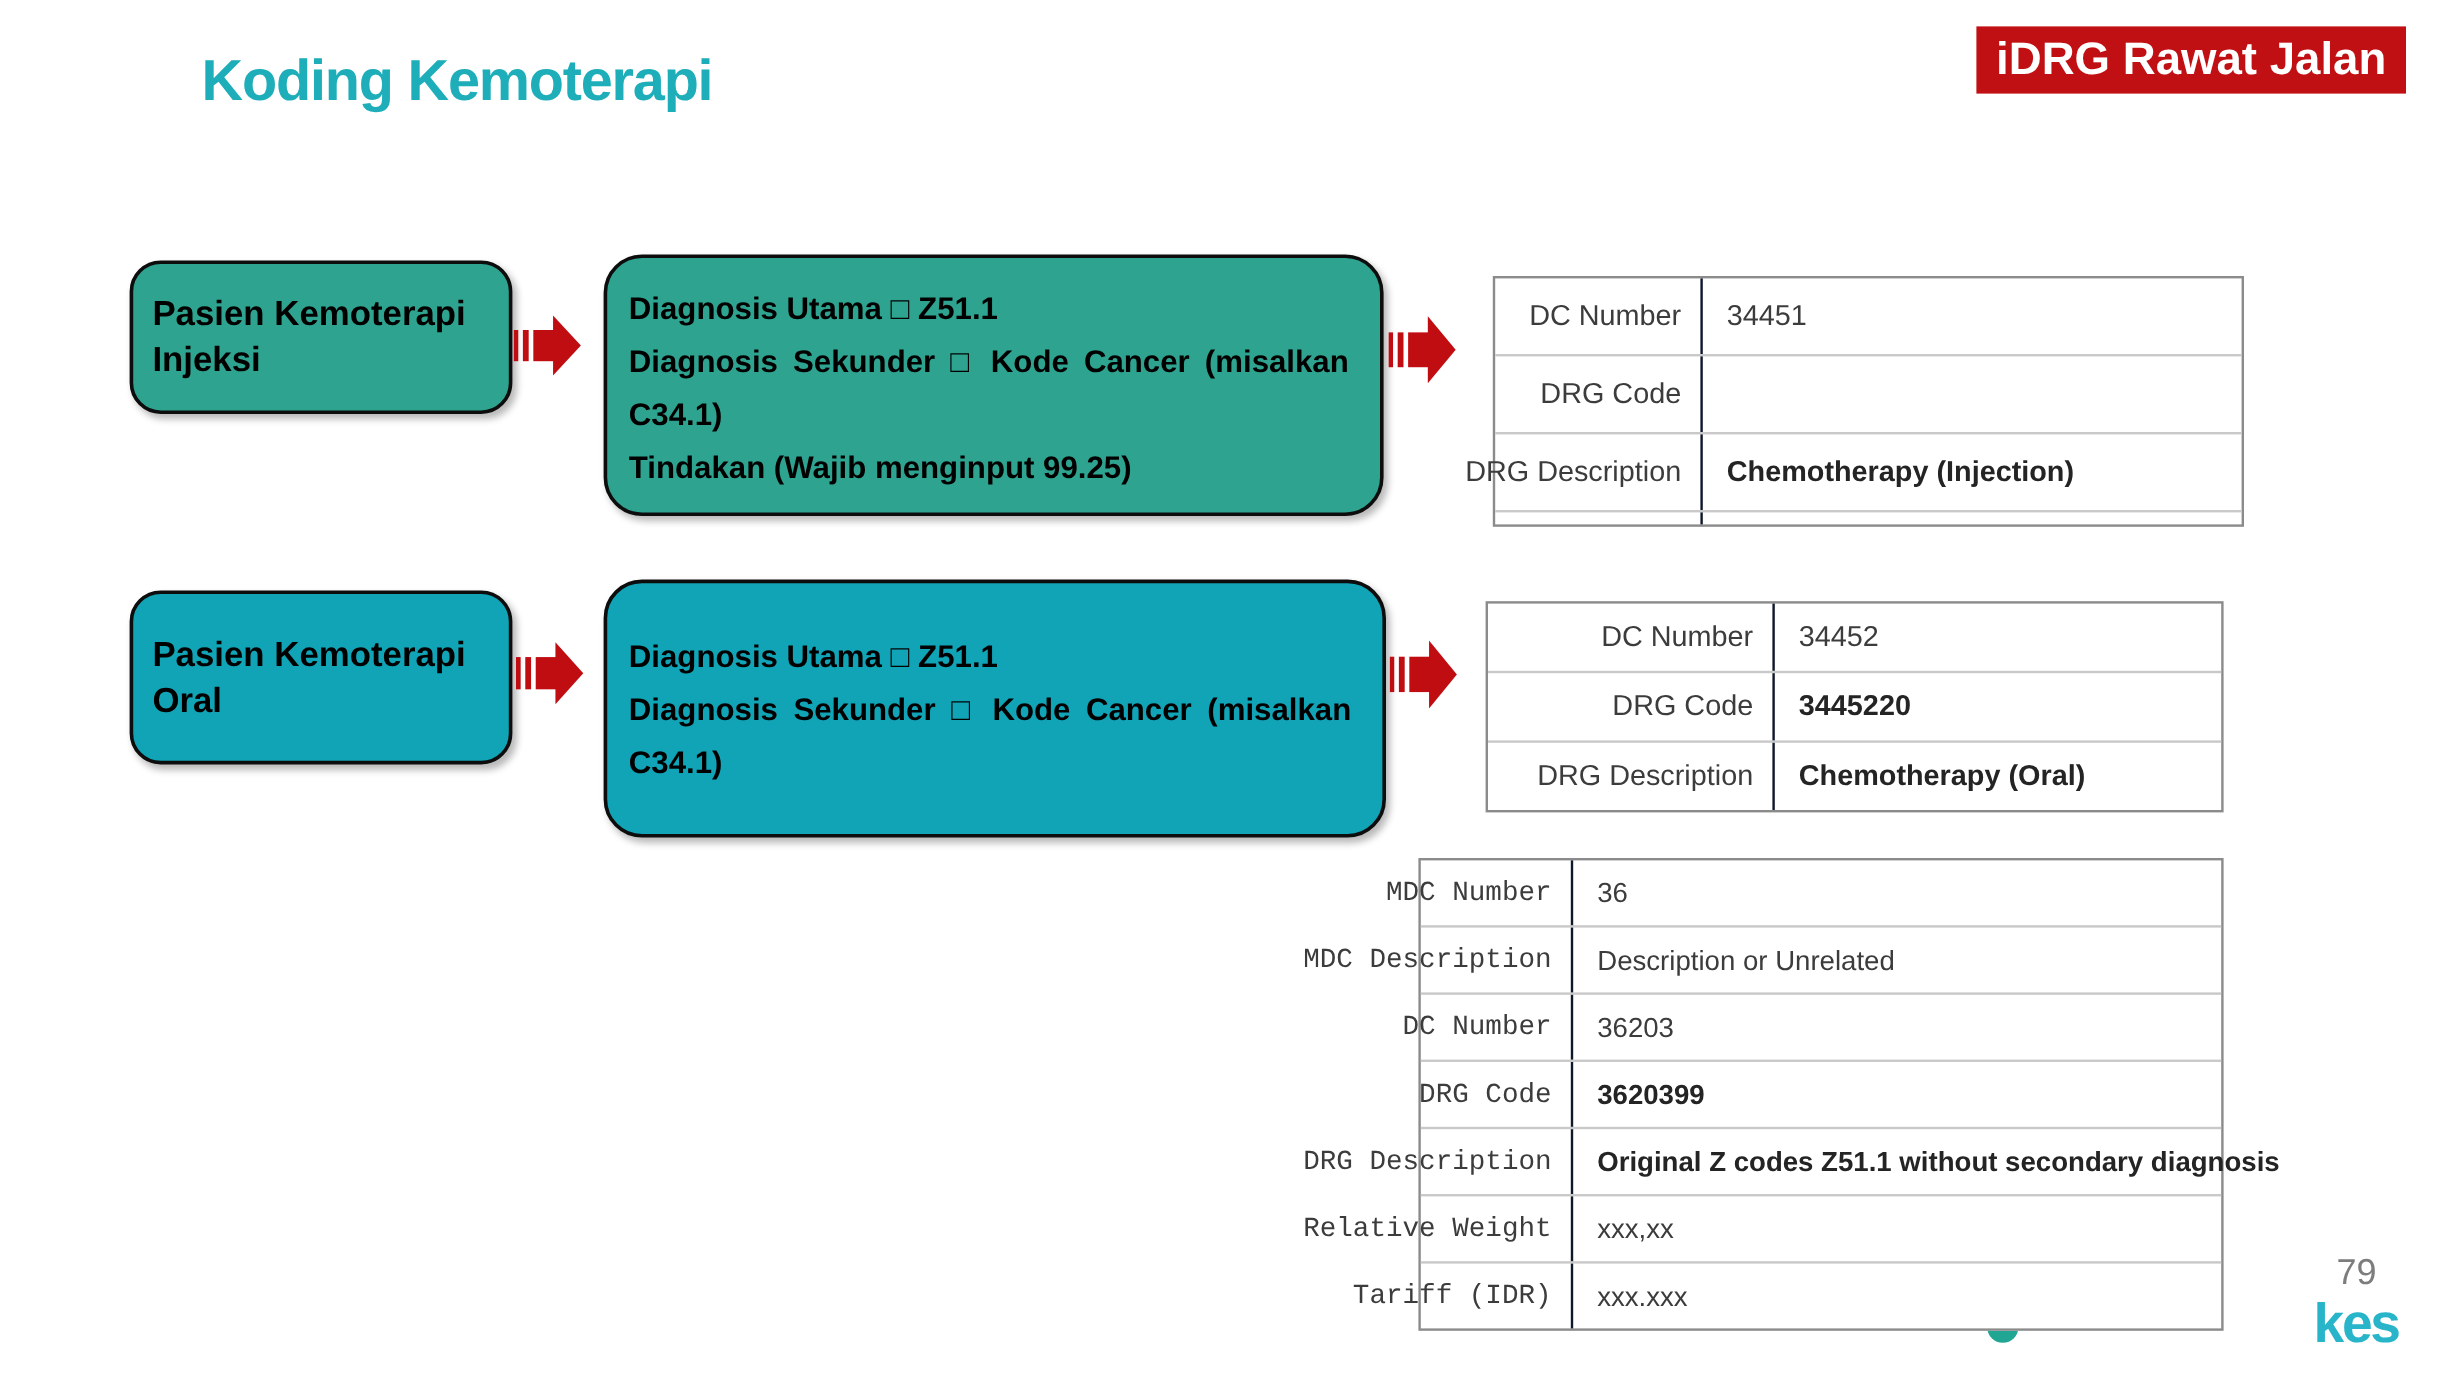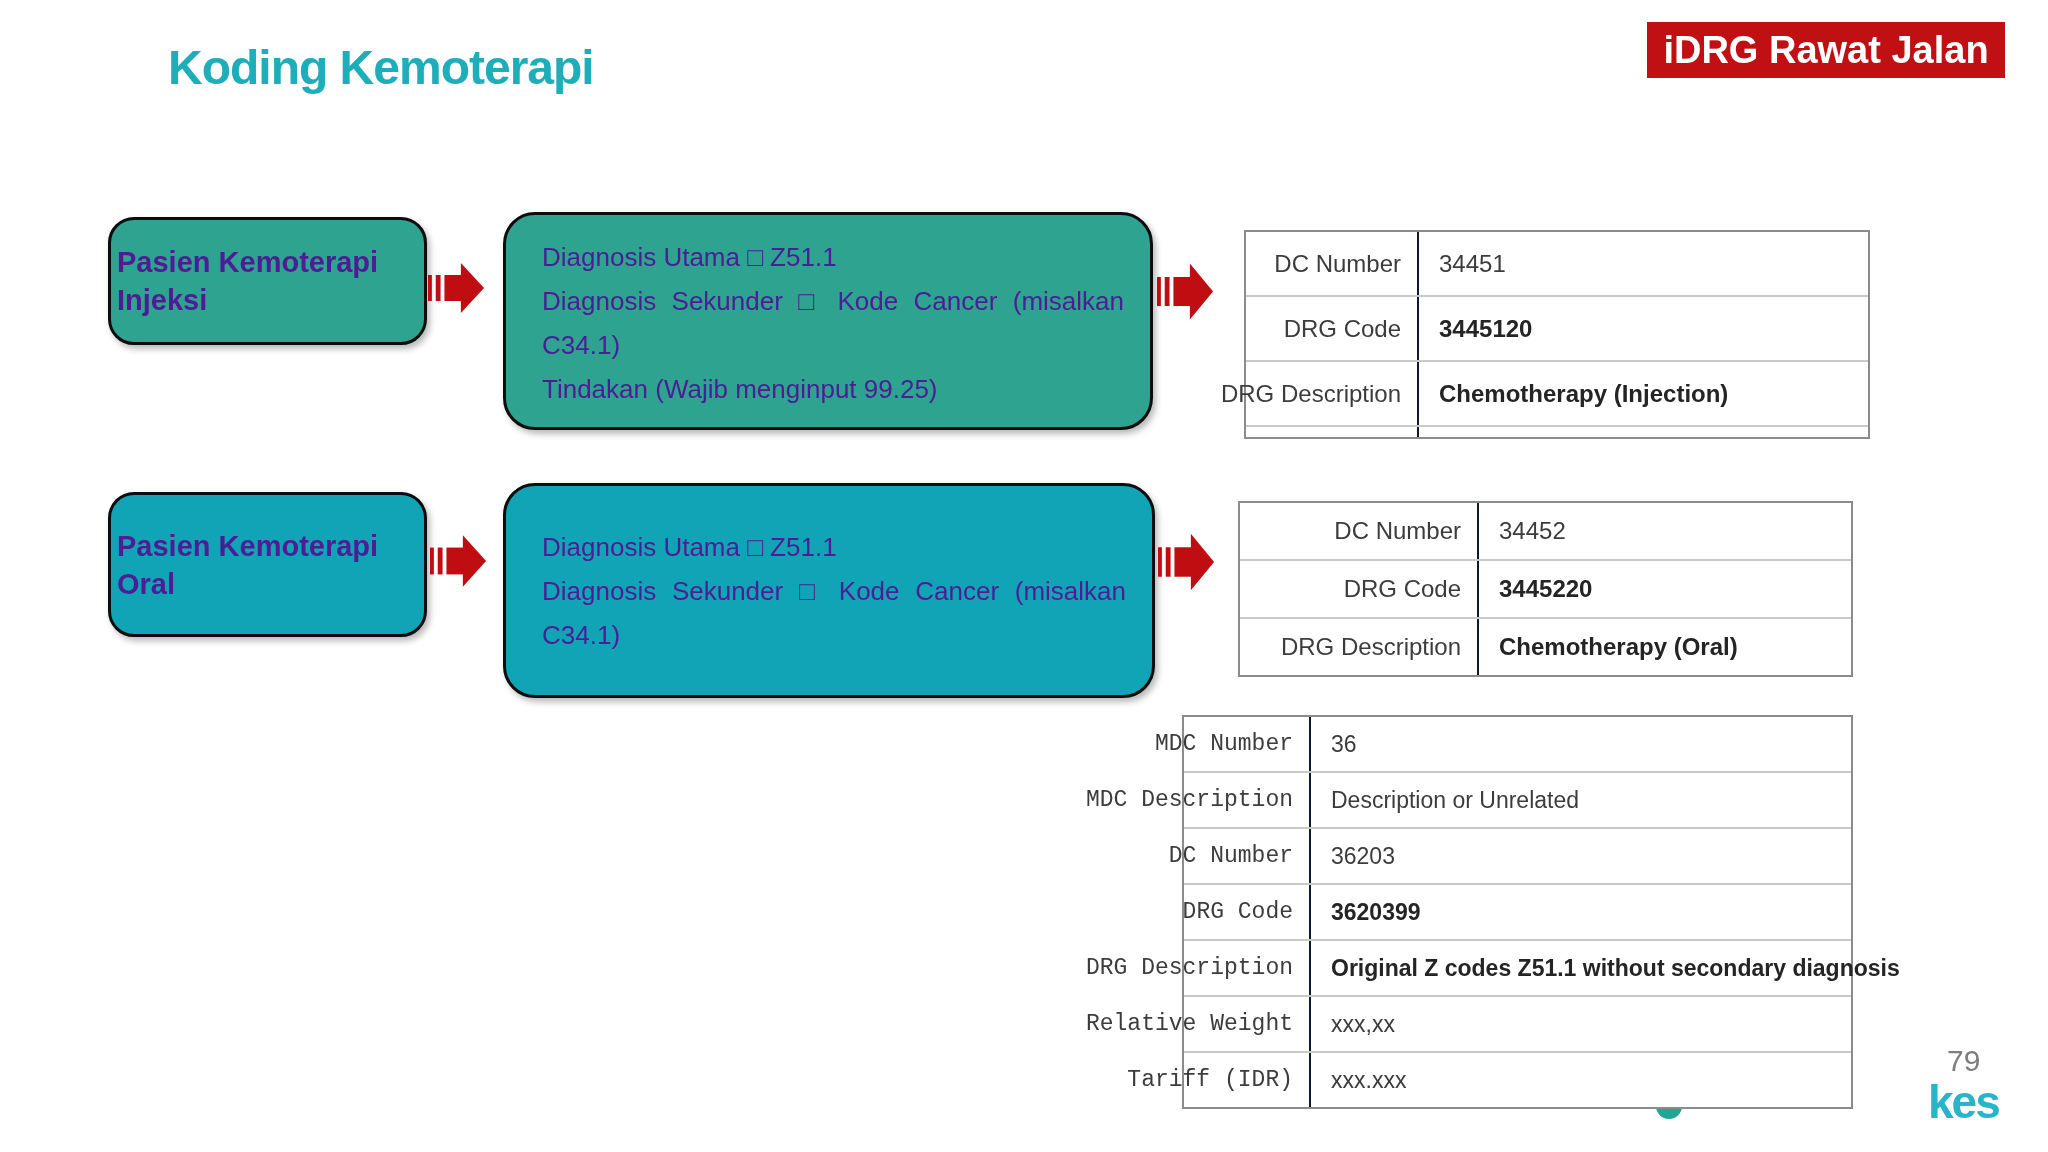--- a/index.html
+++ b/index.html
@@ -16,28 +16,28 @@
     position:absolute;left:1647px;top:22px;width:358px;height:56px;
     background:var(--badge-red,#C11014);
     display:flex;align-items:center;justify-content:center;
     color:#ffffff;font-size:38px;font-weight:bold;
   }
   
   .sbox{
     position:absolute;border:3px solid #0d0d0d;border-radius:26px;
     box-shadow:3px 4px 6px rgba(0,0,0,.28);
     display:flex;flex-direction:column;justify-content:center;
-    padding-left:6px;box-sizing:border-box;
-    color:#4c1d95;font-weight:bold;font-size:29px;line-height:38px;
+    padding-left:16px;box-sizing:border-box;
+    color:#000000;font-weight:bold;font-size:29px;line-height:38px;
   }
   .dbox{
     position:absolute;border:3px solid #0d0d0d;border-radius:32px;
     box-shadow:3px 4px 6px rgba(0,0,0,.28);
-    box-sizing:border-box;padding:20px 26px 0 36px;
-    color:#4c1d95;font-weight:normal;font-size:26px;line-height:44px;
+    box-sizing:border-box;padding:20px 26px 0 18px;
+    color:#000000;font-weight:bold;font-size:26px;line-height:44px;
   }
   .dbox.center{display:flex;flex-direction:column;justify-content:center;padding-top:0;}
   .dbox p{margin:0;}
   .jt{text-align:justify;}
   .green{background:var(--flow1-green,#2EA390);}
   .cyan{background:var(--flow2-cyan,#11A4B6);}
   .arrow{position:absolute;color:var(--arrow-red,#C00D11);}
   .arrow svg{width:100%;height:100%;display:block;}
   
   .vtable{
@@ -115,21 +115,20 @@
       </svg>
   </div>
 
   <div class="vtable t1">
     <div class="trow">
       <div class="tlabel">DC Number</div>
       <div class="tvalue">34451</div>
     </div>
     <div class="trow">
       <div class="tlabel">DRG Code</div>
-      <div class="tvalue b">3445120</div>
     </div>
     <div class="trow">
       <div class="tlabel">DRG Description</div>
       <div class="tvalue b">Chemotherapy (Injection)</div>
     </div>
     <div class="trow sliver">
       <div class="tlabel"></div>
       <div class="tvalue"></div>
     </div>
   </div>

